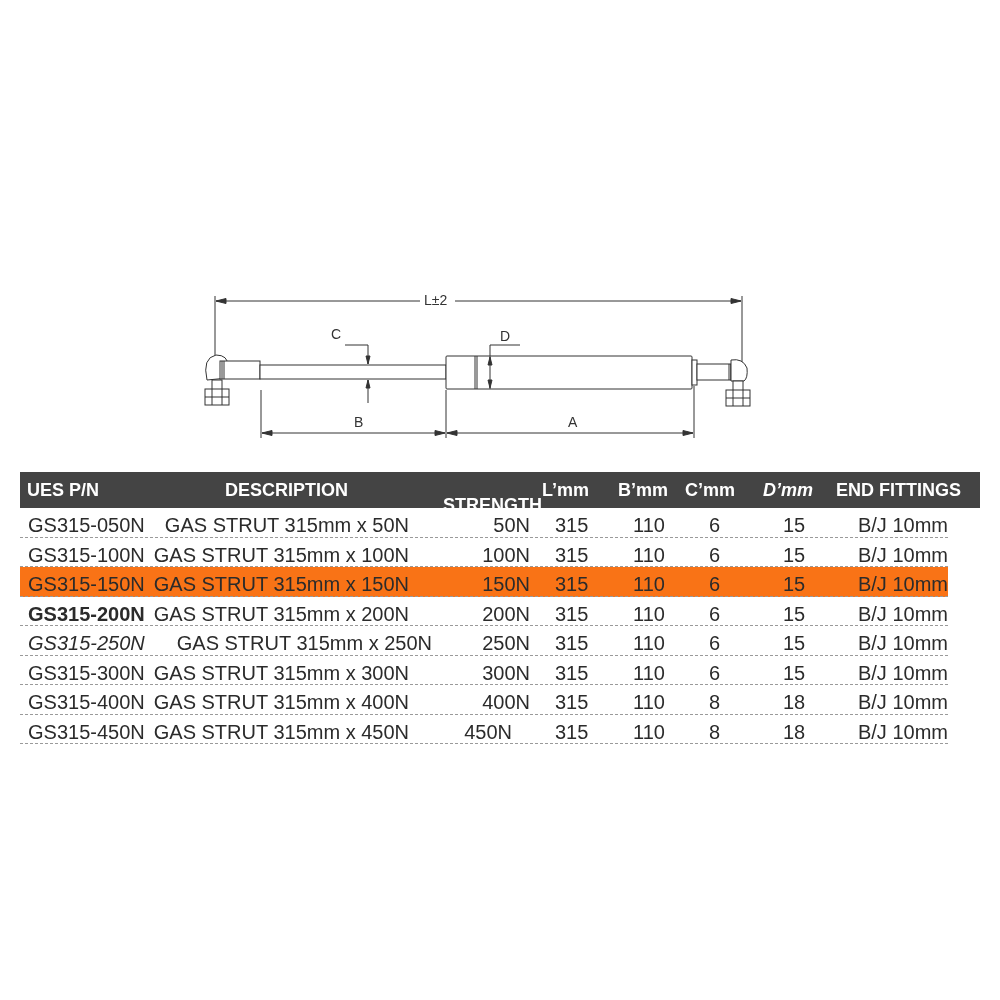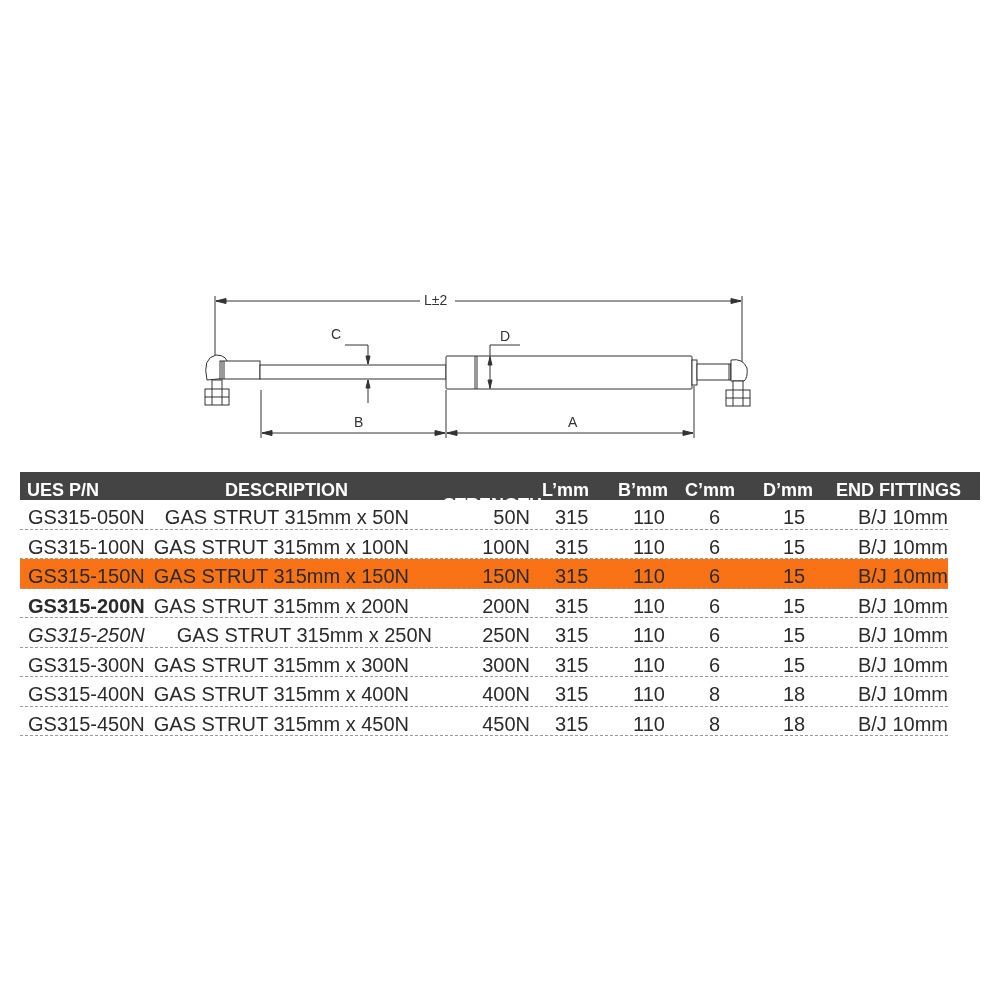--- a/index.html
+++ b/index.html
@@ -1,21 +1,21 @@
 <!DOCTYPE html>
 <html><head>
   <meta charset="utf-8">
   <style>
     html, body { margin: 0; padding: 0; background: #ffffff; }
     body { width: 1000px; height: 1000px; position: relative; overflow: hidden;
            font-family: "Liberation Sans", "DejaVu Sans", sans-serif; color: #2b2b2b; }
     #drawing { position: absolute; left: 0; top: 0; }
     .dim-label { position: absolute; font-size: 14px; color: #333; font-family: "Liberation Sans", sans-serif; }
     #spec-table { position: absolute; left: 20px; top: 472px; width: 960px; }
-    .thead { height: 28px; background: #444444; color: #ffffff; font-weight: bold;
+    .thead { height: 36px; background: #444444; color: #ffffff; font-weight: bold;
              font-size: 18px; position: relative; }
     .thead span { position: absolute; top: 8px; white-space: nowrap; }
     .trow { height: 29.5px; position: relative; width: 928px; font-size: 20px; color: #2b2b2b;
             border-bottom: 1px dashed #9a9a9a; box-sizing: border-box; }
     .trow.hl { background: #e8d31e; }
     .trow span { position: absolute; top: 6px; white-space: nowrap; }
   </style>
 </head>
 <body>
 
@@ -89,21 +89,21 @@
 <span class="dim-label" style="left:568px; top:414px;">A</span>
 
 <div id="spec-table">
   <div class="thead" style="background: rgb(68, 68, 68);">
     <span style="left:7px;">UES P/N</span>
     <span style="left:205px;">DESCRIPTION</span>
     <span style="left:423px;margin-top:15px;">STRENGTH</span>
     <span style="left:522px;">L’mm</span>
     <span style="left:598px;">B’mm</span>
     <span style="left:665px;">C’mm</span>
-    <span style="left:743px;">D’mm</span>
+    <span style="left:743px;font-style:italic;">D’mm</span>
     <span style="left:816px;">END FITTINGS</span>
   </div>
 
   <div id="rows">
       <div class="trow">
     <span style="left:8px;">GS315-050N</span>
     <span style="right:539px;">GAS STRUT 315mm x 50N</span>
     <span style="right:418px;">50N</span>
     <span style="left:535px;">315</span>
     <span style="left:613px;">110</span>
@@ -167,21 +167,21 @@
     <span style="right:418px;">400N</span>
     <span style="left:535px;">315</span>
     <span style="left:613px;">110</span>
     <span style="left:689px;">8</span>
     <span style="left:763px;">18</span>
     <span style="right:0px;">B/J 10mm</span>
   </div>
       <div class="trow">
     <span style="left:8px;">GS315-450N</span>
     <span style="right:539px;">GAS STRUT 315mm x 450N</span>
-    <span style="right:418px;">450N</span>
+    <span style="right:436px;">450N</span>
     <span style="left:535px;">315</span>
     <span style="left:613px;">110</span>
     <span style="left:689px;">8</span>
     <span style="left:763px;">18</span>
     <span style="right:0px;">B/J 10mm</span>
   </div>
     </div>
 </div>
 
 </body></html>

